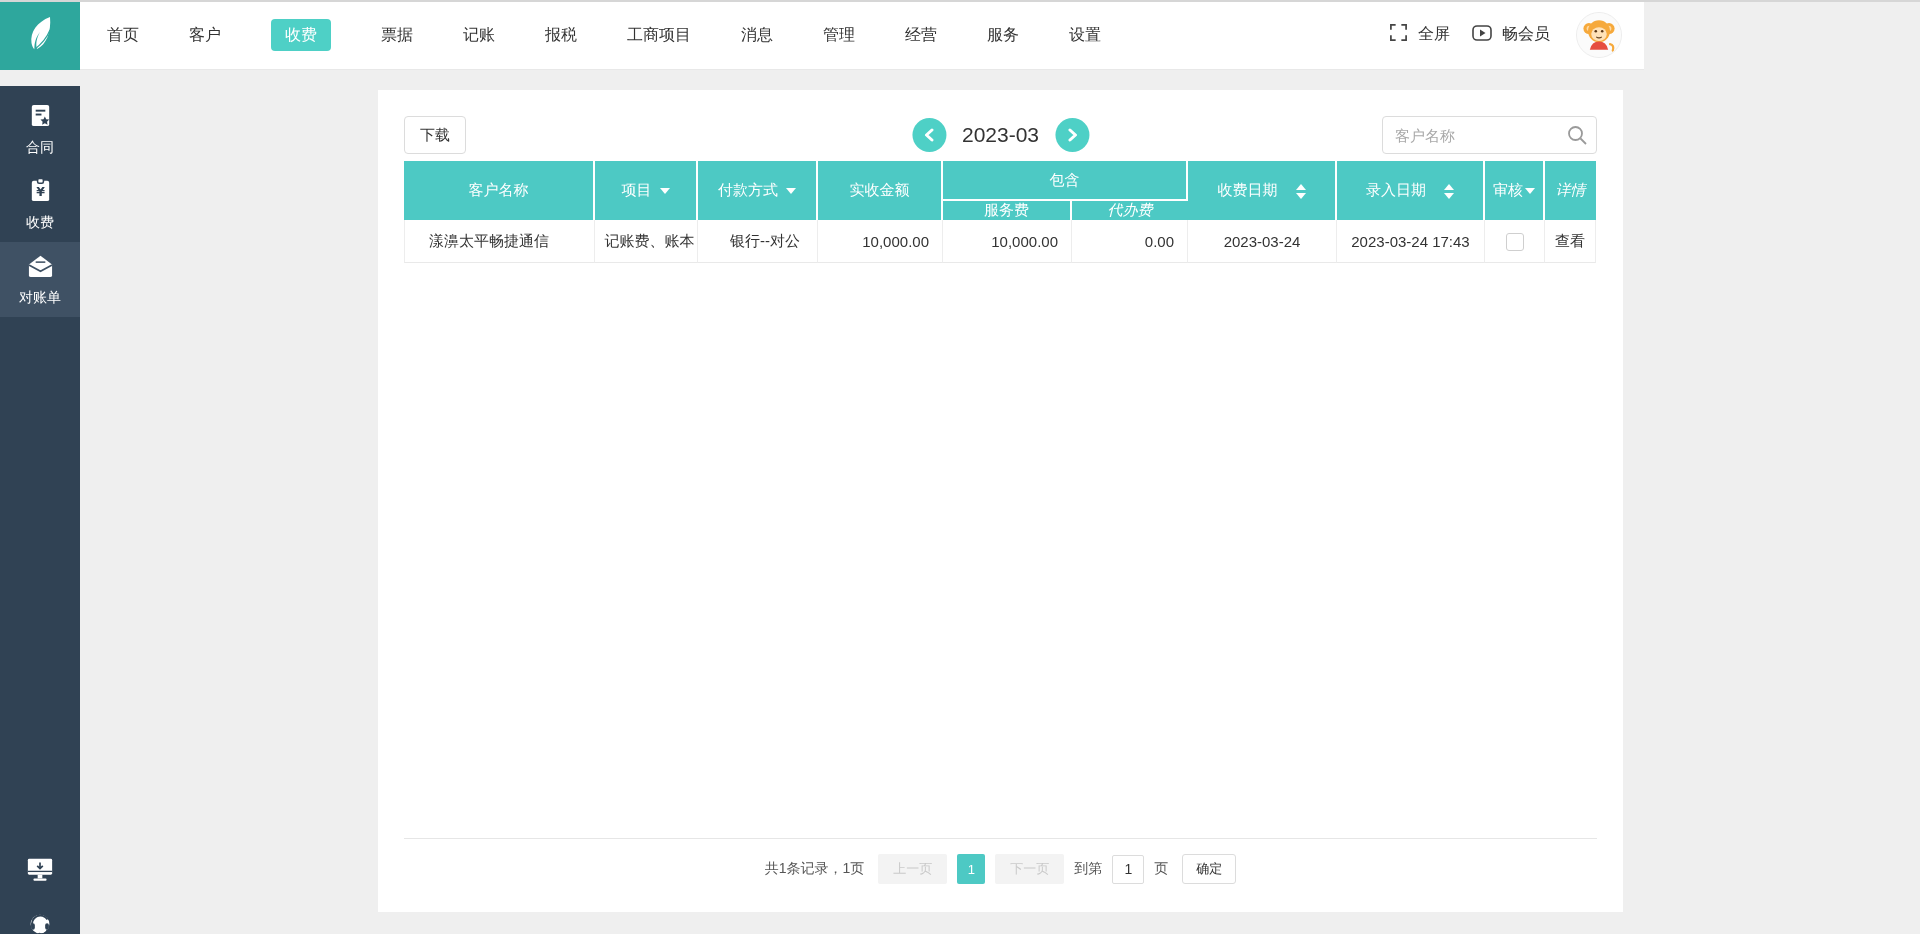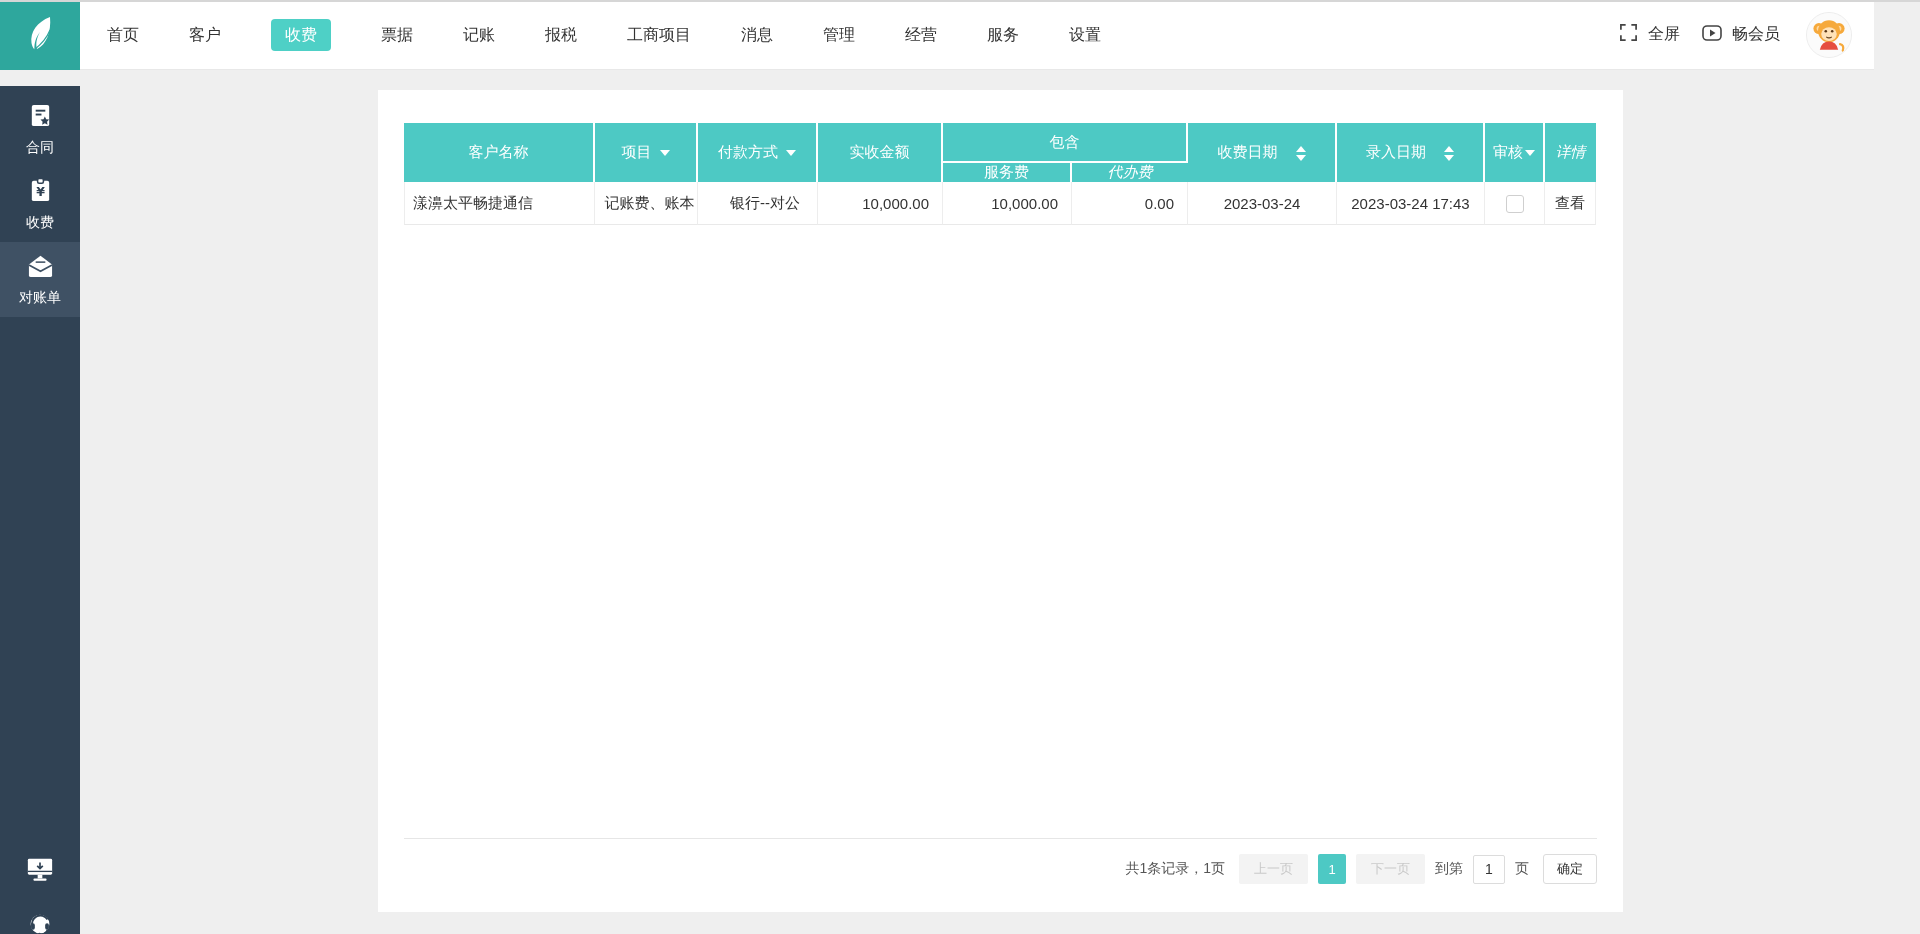--- a/index.html
+++ b/index.html
@@ -3,21 +3,21 @@
 <meta charset="utf-8">
 <style>
   * { margin:0; padding:0; box-sizing:border-box; }
   html,body { width:1920px; height:934px; overflow:hidden;
     font-family:"Liberation Sans","DejaVu Sans",sans-serif; background:#efefef; }
 
   
   .top-hairline { position:absolute; top:0; left:0; width:1920px; height:2px; background:#d6d6d6; z-index:60; }
 
   
-  .topnav { position:absolute; top:0; left:0; width:1874px; height:70px; background:#fff;
+  .topnav { position:absolute; top:0; left:0; width:1644px; height:70px; background:#fff;
     display:flex; align-items:center; border-bottom:1px solid #e8e8e8; z-index:50; }
   .logo { width:80px; height:70px; background:#2ea79d; display:flex; align-items:center; justify-content:center; flex:0 0 80px; cursor:pointer; }
   .menu { display:flex; align-items:center; gap:50px; margin-left:27px; }
   .menu-item { font-size:16px; color:#333; cursor:pointer; white-space:nowrap; line-height:1; padding:8px 0; }
   .menu-item.active { background:#4ed0c6; color:#fff; padding:8px 14px; border-radius:4px; }
   .topnav-right { margin-left:auto; display:flex; align-items:center; gap:22px; margin-right:22px; }
   .tn-action { display:flex; align-items:center; gap:10px; font-size:16px; color:#333; cursor:pointer; }
   .avatar { width:46px; height:46px; border-radius:50%; overflow:hidden; border:1px solid #ededed; background:#fafafa; cursor:pointer; margin-left:4px; }
 
   
@@ -50,40 +50,40 @@
   table.fee-table { width:1192px; border-collapse:separate; border-spacing:0; margin-top:7px; table-layout:fixed; }
   .fee-table thead th { background:#4dc9c4; color:#fff; font-size:15px; font-weight:normal;
     border-right:2px solid #fff; text-align:center; vertical-align:middle; }
   .fee-table thead tr.h1 th { height:40px; }
   .fee-table thead th[rowspan] { height:80px; }
   .fee-table thead th:last-child { border-right:none;font-style:italic; }
   .fee-table thead th.group { border-bottom:2px solid #fff; }
   .fee-table tbody td { height:43px; background:#fff; font-size:15px; color:#333;
     border-bottom:1px solid #e9e9e9; border-right:1px solid #ededed; vertical-align:middle; }
   .fee-table tbody td:first-child { border-left:1px solid #ededed; }
-  .td-left { text-align:left; padding-left:8px; }
+  .td-left { text-align:left; padding-left:24px; }
   .td-left-sm { text-align:center; padding-left:7px; }
   .td-left-md { text-align:center; padding-left:15px; }
   .td-right { text-align:right; padding-right:13px; }
   .td-center { text-align:center; }
 
   .caret-down { display:inline-block; width:0; height:0; border-left:5px solid transparent; border-right:5px solid transparent;
     border-top:6px solid #fff; vertical-align:middle; margin-left:8px; }
   .caret-tight { margin-left:2px; }
   .sort-icon { display:inline-flex; flex-direction:column; gap:3px; vertical-align:middle; margin-left:18px; cursor:pointer; }
   .sort-icon .up { width:0; height:0; border-left:5px solid transparent; border-right:5px solid transparent; border-bottom:6px solid #fff; }
   .sort-icon .down { width:0; height:0; border-left:5px solid transparent; border-right:5px solid transparent; border-top:6px solid #fff; }
 
   .row-checkbox { appearance:none; -webkit-appearance:none; width:18px; height:18px; border:1px solid #cfcfcf;
     border-radius:3px; background:#fff; cursor:pointer; vertical-align:middle; }
   .detail-link { color:#333; cursor:pointer; }
 
   
   .card-footer { margin-top:auto; border-top:1px solid #e6e6e6; padding-top:15px; }
-  .pagination { display:flex; align-items:center; justify-content:flex-end; gap:10px; font-size:14px; color:#555; }
+  .pagination { display:flex; align-items:center; justify-content:center; gap:10px; font-size:14px; color:#555; }
   .pg-summary { margin-right:4px; }
   .pg-btn { background:#f3f3f3; color:#c9c9c9; border:none; padding:0 15px; height:30px; border-radius:2px;
     font-size:13px; font-family:Liberation Sans, sans-serif; cursor:default; }
   .pg-current { background:#4dc9c4; color:#fff; width:28px; height:30px; display:flex; align-items:center;
     justify-content:center; border-radius:2px; font-size:13px; cursor:pointer; }
   .pg-goto-input { width:32px; height:29px; border:1px solid #dcdcdc; border-radius:2px; text-align:center;
     font-size:14px; color:#333; font-family:inherit; outline:none; }
   .pg-confirm { height:30px; padding:0 13px; border:1px solid #dcdcdc; border-radius:3px; background:#fff;
     font-size:13px; color:#333; font-family:inherit; cursor:pointer; margin-left:4px; }
 </style>
@@ -205,20 +205,45 @@
         <rect x="21.5" y="14" width="4" height="7" rx="2" fill="#304254" stroke="none"></rect>
         <path d="M24 21 q-1 5 -7 5" stroke="#304254"></path>
         <circle cx="15.5" cy="26" r="1.8" fill="#304254" stroke="none"></circle>
       </svg>
     </span>
   </div>
 </aside>
 
 <main class="card">
 
+  <div class="toolbar">
+    <button class="btn-download">下载</button>
+    <div class="datenav">
+      <button class="circle-arrow">
+        <svg width="14" height="14" viewBox="0 0 14 14" fill="none" stroke="#fff" stroke-width="3" stroke-linecap="round" stroke-linejoin="round">
+            <path d="M9.5 2 L4 7 L9.5 12"></path>
+          </svg>
+      </button>
+      <span class="period">2023-03</span>
+      <button class="circle-arrow">
+        <svg width="14" height="14" viewBox="0 0 14 14" fill="none" stroke="#fff" stroke-width="3" stroke-linecap="round" stroke-linejoin="round">
+            <path d="M4.5 2 L10 7 L4.5 12"></path>
+          </svg>
+      </button>
+    </div>
+    <div class="search-wrap">
+      <input class="search-input" type="text" placeholder="客户名称" style="">
+      <button class="search-btn">
+        <svg width="24" height="24" viewBox="0 0 24 24" fill="none" stroke="#9a9a9a" stroke-width="1.8">
+          <circle cx="10.5" cy="10.5" r="6.5"></circle>
+            <line x1="15.5" y1="15.5" x2="21" y2="21"></line>
+        </svg>
+      </button>
+    </div>
+  </div>
 
   <table class="fee-table">
     <colgroup>
       <col style="width:191px">
         <col style="width:103px">
         <col style="width:120px">
         <col style="width:125px">
       <col style="width:129px">
         <col style="width:116px">
         <col style="width:149px">

